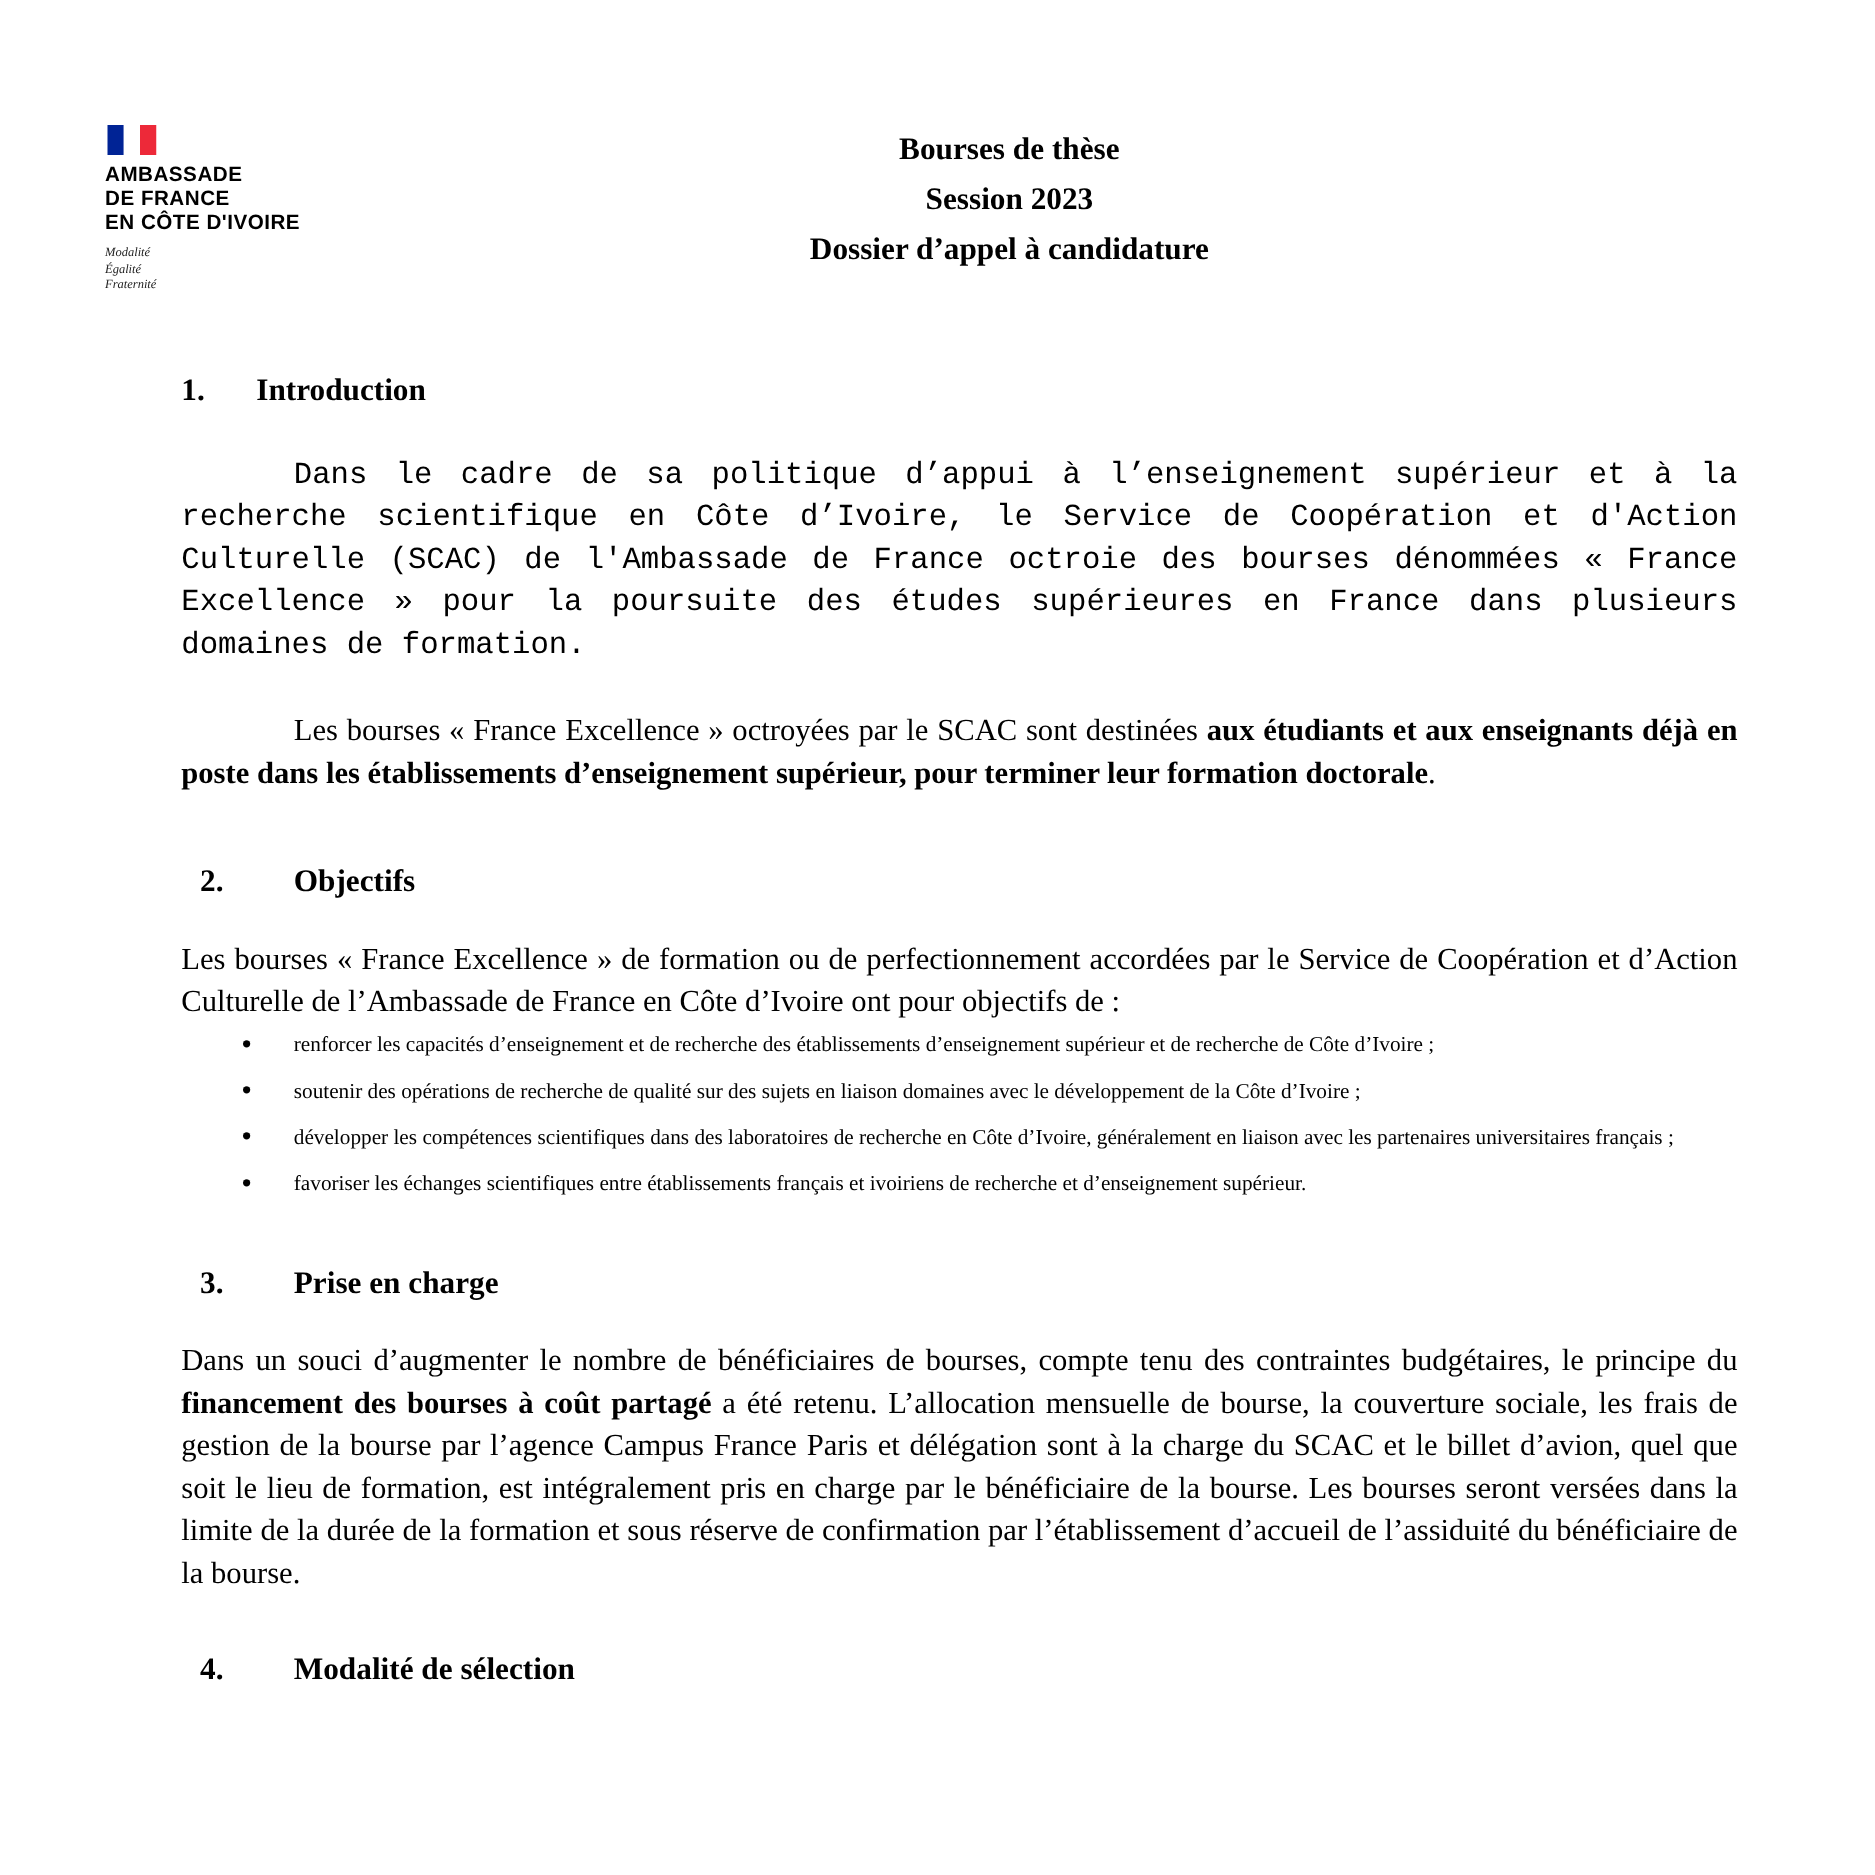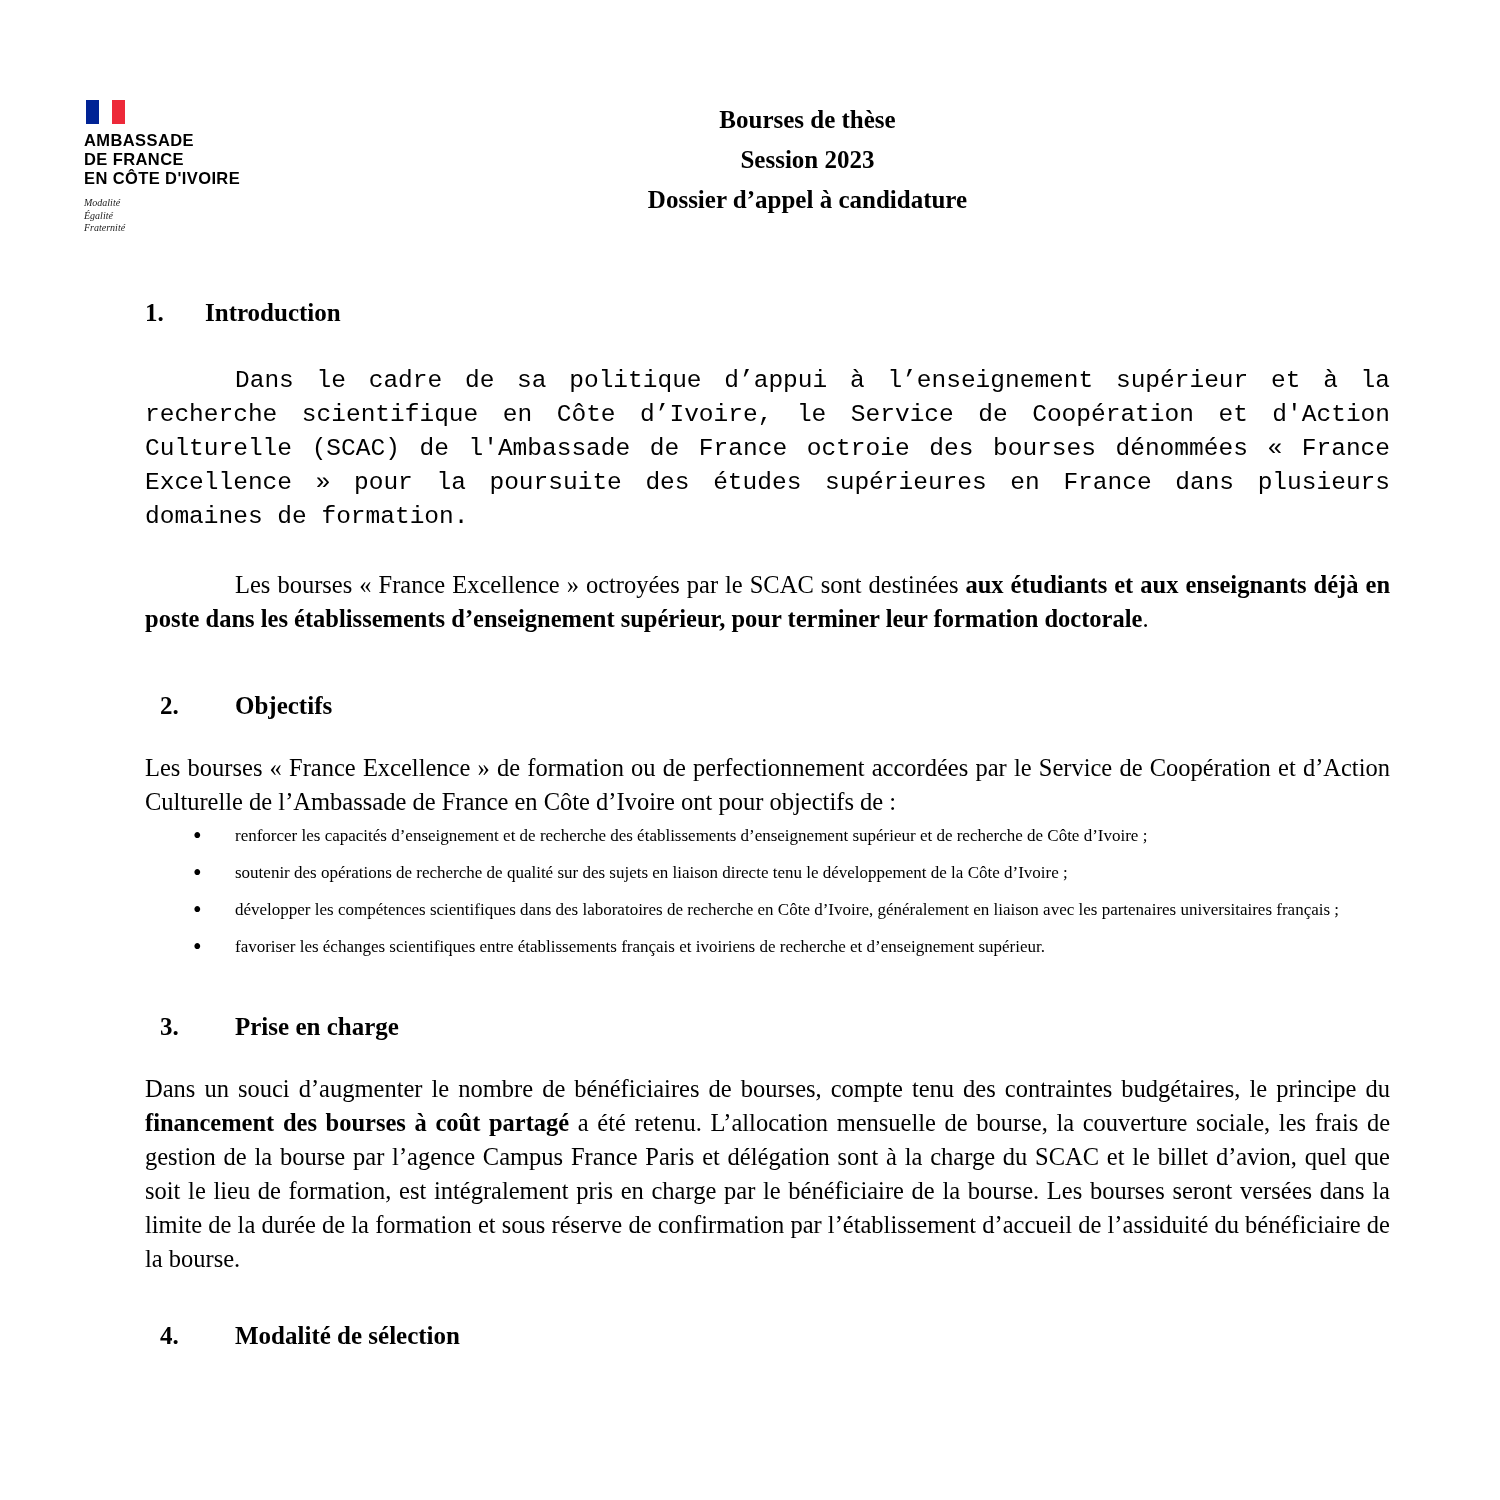--- a/index.html
+++ b/index.html
@@ -113,21 +113,21 @@
       <span class="num">2.</span>
       <span class="lbl">Objectifs</span>
     </div>
 
     <p class="para mt-s2p">
       <span>Les bourses « France Excellence » de formation ou de perfectionnement accordées par le Service de Coopération et d’Action Culturelle de l’Ambassade de France en Côte d’Ivoire ont pour objectifs de :</span>
     </p>
 
     <ul class="bullets mt-ul">
       <li>renforcer les capacités d’enseignement et de recherche des établissements d’enseignement supérieur et de recherche de Côte d’Ivoire ;</li>
-      <li>soutenir des opérations de recherche de qualité sur des sujets en liaison directe tenu le développement de la Côte d’Ivoire ;</li>
+      <li>soutenir des opérations de recherche de qualité sur des sujets en liaison domaines avec le développement de la Côte d’Ivoire ;</li>
       <li>développer les compétences scientifiques dans des laboratoires de recherche en Côte d’Ivoire, généralement en liaison  avec les partenaires universitaires français ;</li>
       <li>favoriser les échanges scientifiques entre établissements français et ivoiriens de recherche et d’enseignement supérieur.</li>
     </ul>
 
     <div class="sec-head ind mt-s3h">
       <span class="num">3.</span>
       <span class="lbl">Prise en charge</span>
     </div>
 
     <p class="para mt-s3p">

